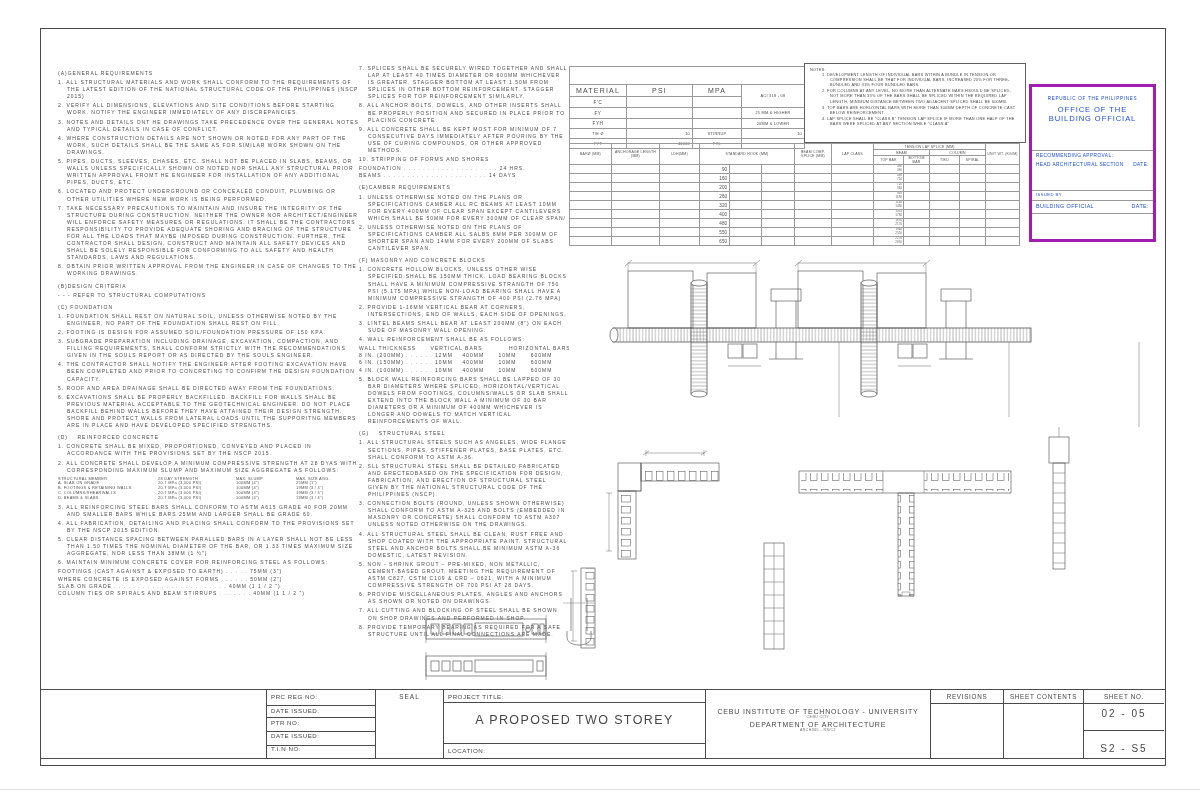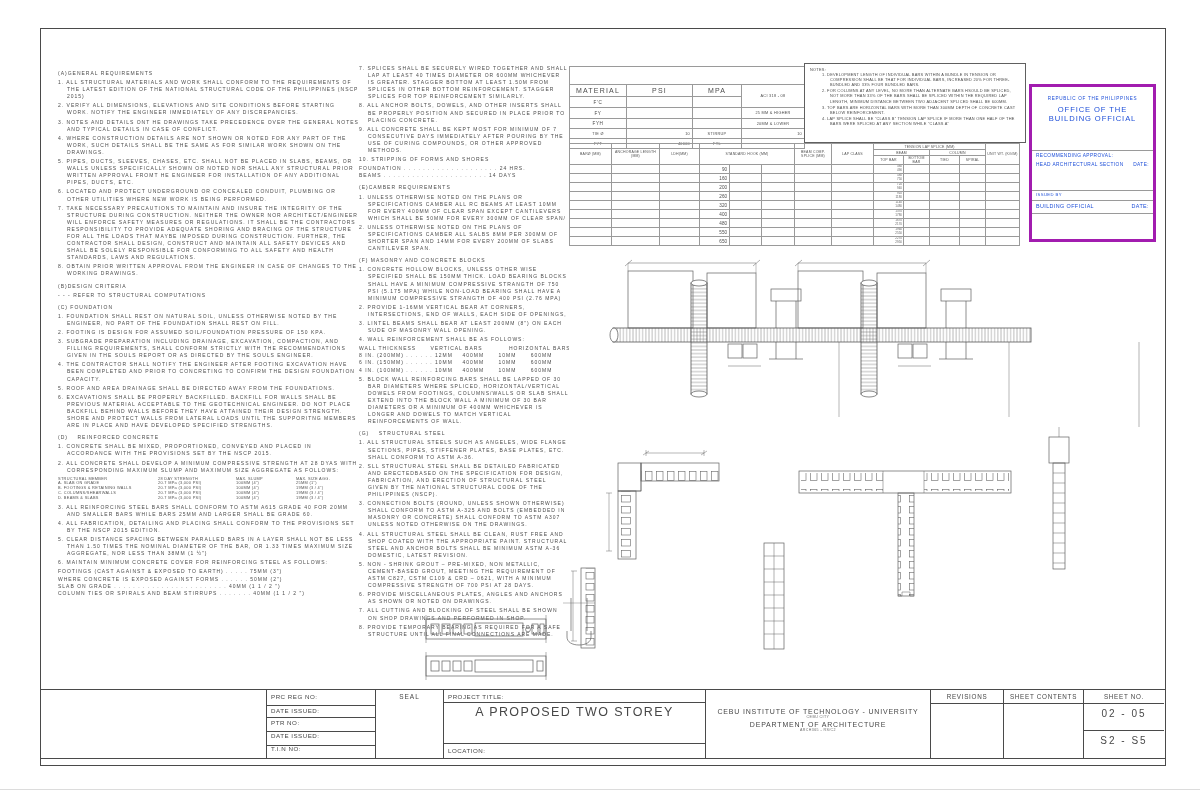--- a/index.html
+++ b/index.html
@@ -629,21 +629,21 @@
       <div class="tb-label">T.I.N NO:</div>
     </div>
 
     <div class="tb-cell" style="left:335px;width:68px">
       <div class="tb-center" style="font-size:6.5px;letter-spacing:1px;margin-top:3px">SEAL</div>
     </div>
 
     <div class="tb-cell" style="left:403px;width:262px">
       <div class="tb-label">PROJECT TITLE:</div>
       <div class="tb-hr" style="top:12px"></div>
-      <div class="tb-center proj-title" style="margin-top:5px">A PROPOSED TWO STOREY</div>
+      <div class="tb-center proj-title" style="margin-top:13px">A PROPOSED TWO STOREY</div>
       <div class="tb-hr" style="top:53px"></div>
       <div class="tb-label" style="position:absolute;top:54px;left:0">LOCATION:</div>
     </div>
 
     <div class="tb-cell tb-center" style="left:665px;width:225px">
       <div class="inst-line" style="margin-top:18px">CEBU  INSTITUTE OF TECHNOLOGY - UNIVERSITY</div>
       <div class="inst-tiny">CEBU CITY</div>
       <div class="inst-line" style="margin-top:2px">DEPARTMENT OF ARCHITECTURE</div>
       <div class="inst-tiny">ARCH365 - RS/C2</div>
     </div>
@@ -656,18 +656,18 @@
     <div class="tb-cell tb-center" style="left:963px;width:80px">
       <div style="font-size:6.3px;letter-spacing:.7px;margin-top:3px">SHEET CONTENTS</div>
       <div class="tb-hr" style="top:13px"></div>
     </div>
 
     <div class="tb-cell tb-center" style="left:1043px;width:81px;border-right:none">
       <div style="font-size:6.3px;letter-spacing:.7px;margin-top:3px">SHEET NO.</div>
       <div class="tb-hr" style="top:13px"></div>
       <div class="sheetno" style="margin-top:8px">02 - 05</div>
       <div class="tb-hr" style="top:40px"></div>
-      <div class="sheetno" style="margin-top:16px">S2 - S5</div>
+      <div class="sheetno" style="margin-top:24px">S2 - S5</div>
     </div>
   </div>
 </div>
 
 <div class="abs" id="bottom-edge-line"></div>
 
 </body></html>

